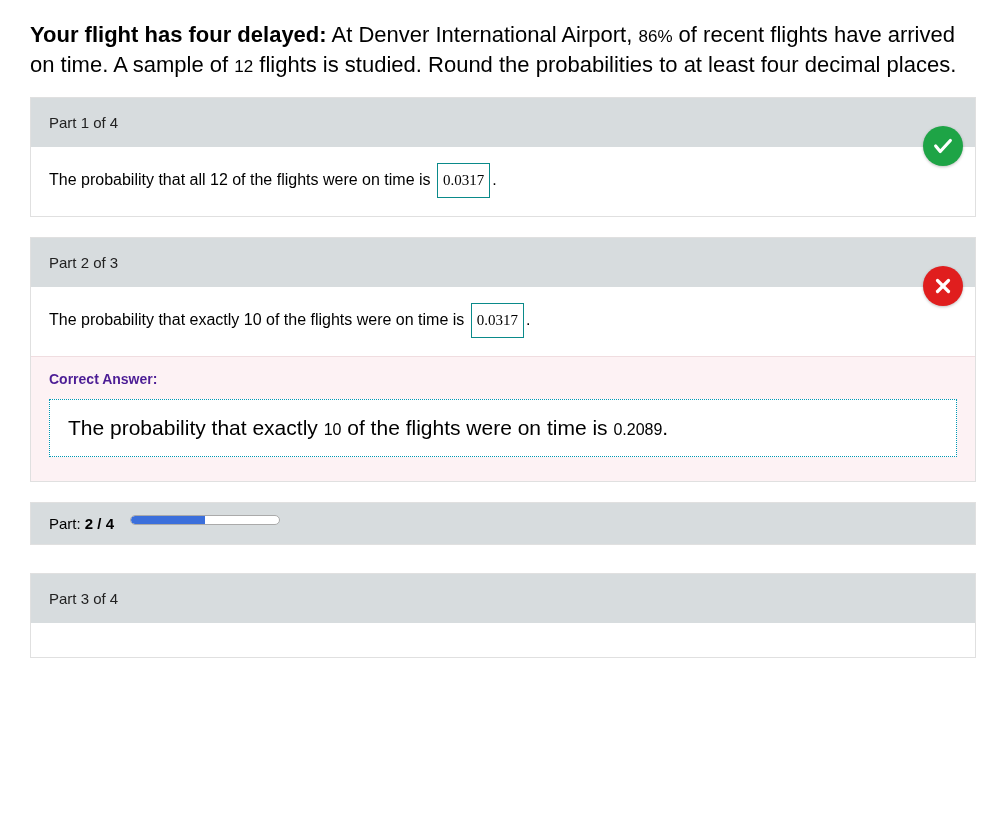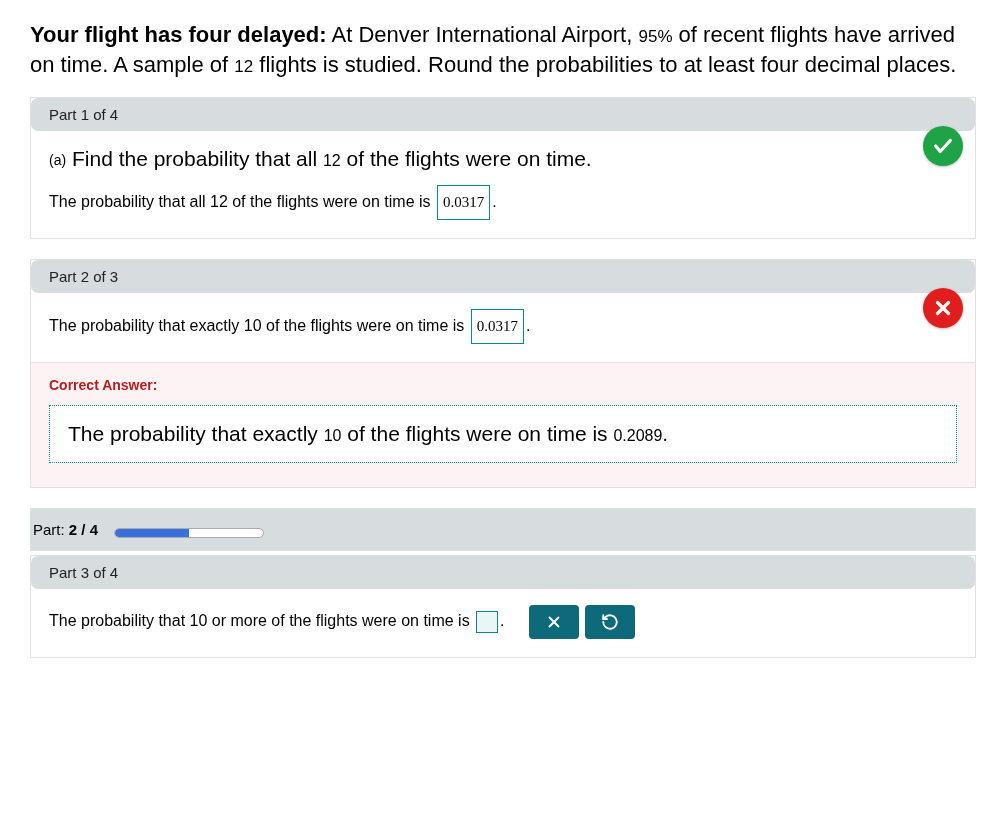--- a/index.html
+++ b/index.html
@@ -18,24 +18,23 @@
   }
   .intro .bold { font-weight: bold; }
   .intro .small-num { font-size: 17px; }
   .part-block {
     border: 1px solid #e0e0e0;
     margin-bottom: 20px;
     position: relative;
   }
   .part-header {
     background: #d7dcde;
-    padding: 8px 18px;
+    padding: 16px 18px;
     font-size: 15px;
     color: #222;
-    border-radius: 7px;
   }
   .part-body {
     padding: 16px 18px 18px 18px;
     background: #fff;
   }
   .question {
     font-size: 21px;
     margin-bottom: 14px;
   }
   .question .label { font-size: 14px; vertical-align: 1px; }
@@ -72,40 +71,40 @@
     background: #e01e1e;
     box-shadow: 0 1px 3px rgba(0,0,0,0.25);
   }
   .status-icon svg { width: 22px; height: 22px; }
   .correct-answer-block {
     background: #fdf2f4;
     padding: 14px 18px 24px 18px;
     border-top: 1px solid #f0dde0;
   }
   .correct-label {
-    color: #b91c1c;
+    color: #4c1d95;
     font-weight: bold;
     font-size: 14px;
     margin-bottom: 12px;
   }
   .correct-box {
     border: 1px dotted #0098b3;
     background: #fff;
     padding: 16px 18px;
     font-size: 21px;
   }
   .correct-box .small-num { font-size: 16px; }
   .progress-row {
     background: #d7dcde;
-    padding: 12px 2px;
+    padding: 12px 18px;
     font-size: 15px;
     display: flex;
-    align-items: flex-end;
+    align-items: flex-start;
     gap: 16px;
-    margin-bottom: 4px;
+    margin-bottom: 28px;
     border: 1px solid #e0e0e0;
   }
   .progress-label .bold { font-weight: bold; }
   .progress-bar {
     width: 150px;
     height: 10px;
     border: 1px solid #aaa;
     border-radius: 5px;
     background: #fff;
     overflow: hidden;
@@ -140,34 +139,31 @@
     align-items: center;
     justify-content: center;
     cursor: pointer;
   }
   .action-btn svg { width: 18px; height: 18px; }
 </style>
 </head>
 <body>
 
 <div class="intro">
-  <span class="bold">Your flight has four delayed:</span><span> At Denver International Airport, </span><span class="small-num">95%</span><span> of recent flights have arrived on time. A sample of </span><span class="small-num">12</span><span> flights is studied. Round the probabilities to at least four decimal places.</span>
+  <span class="bold">Your flight has four delayed:</span><span> At Denver International Airport, </span><span class="small-num">86%</span><span> of recent flights have arrived on time. A sample of </span><span class="small-num">12</span><span> flights is studied. Round the probabilities to at least four decimal places.</span>
 </div>
 
 <div class="part-block">
   <div class="status-icon status-correct">
     <svg viewBox="0 0 24 24" fill="none" stroke="#fff" stroke-width="3.5" stroke-linecap="round" stroke-linejoin="round">
         <polyline points="4,12 9,18 20,6"></polyline>
       </svg>
   </div>
   <div class="part-header">Part 1 of 4</div>
   <div class="part-body">
-    <div class="question">
-      <span class="label">(a)</span><span> Find the probability that all </span><span class="small-num">12</span><span> of the flights were on time.</span>
-    </div>
     <div class="answer-line">
       <span>The probability that all 12 of the flights were on time is </span><span class="answer-box">0.0317</span><span>.</span>
     </div>
   </div>
 </div>
 
 <div class="part-block">
   <div class="status-icon status-wrong">
     <svg viewBox="0 0 24 24" fill="none" stroke="#fff" stroke-width="3.5" stroke-linecap="round">
         <line x1="6" y1="6" x2="18" y2="18"></line>
@@ -193,31 +189,14 @@
     <span>Part: </span><span class="bold">2 / 4</span>
   </div>
   <div class="progress-bar">
     <div class="progress-fill" style="width: 50%;"></div>
   </div>
 </div>
 
 <div class="part-block" style="margin-bottom:0;">
   <div class="part-header">Part 3 of 4</div>
   <div class="part-body">
-    <div class="answer-line">
-      <span>The probability that 10 or more of the flights were on time is </span><span class="empty-box"></span><span>.</span>
-      <span class="action-buttons">
-        <button class="action-btn">
-          <svg viewBox="0 0 24 24" fill="none" stroke="#fff" stroke-width="2.5" stroke-linecap="round">
-              <line x1="6" y1="6" x2="18" y2="18"></line>
-              <line x1="18" y1="6" x2="6" y2="18"></line>
-            </svg>
-        </button>
-        <button class="action-btn">
-          <svg viewBox="0 0 24 24" fill="none" stroke="#fff" stroke-width="2.5" stroke-linecap="round" stroke-linejoin="round">
-              <path d="M3 12a9 9 0 1 0 3-6.7L3 8"></path>
-              <polyline points="3 3 3 8 8 8"></polyline>
-            </svg>
-        </button>
-      </span>
-    </div>
   </div>
 </div>
 
 </body></html>

